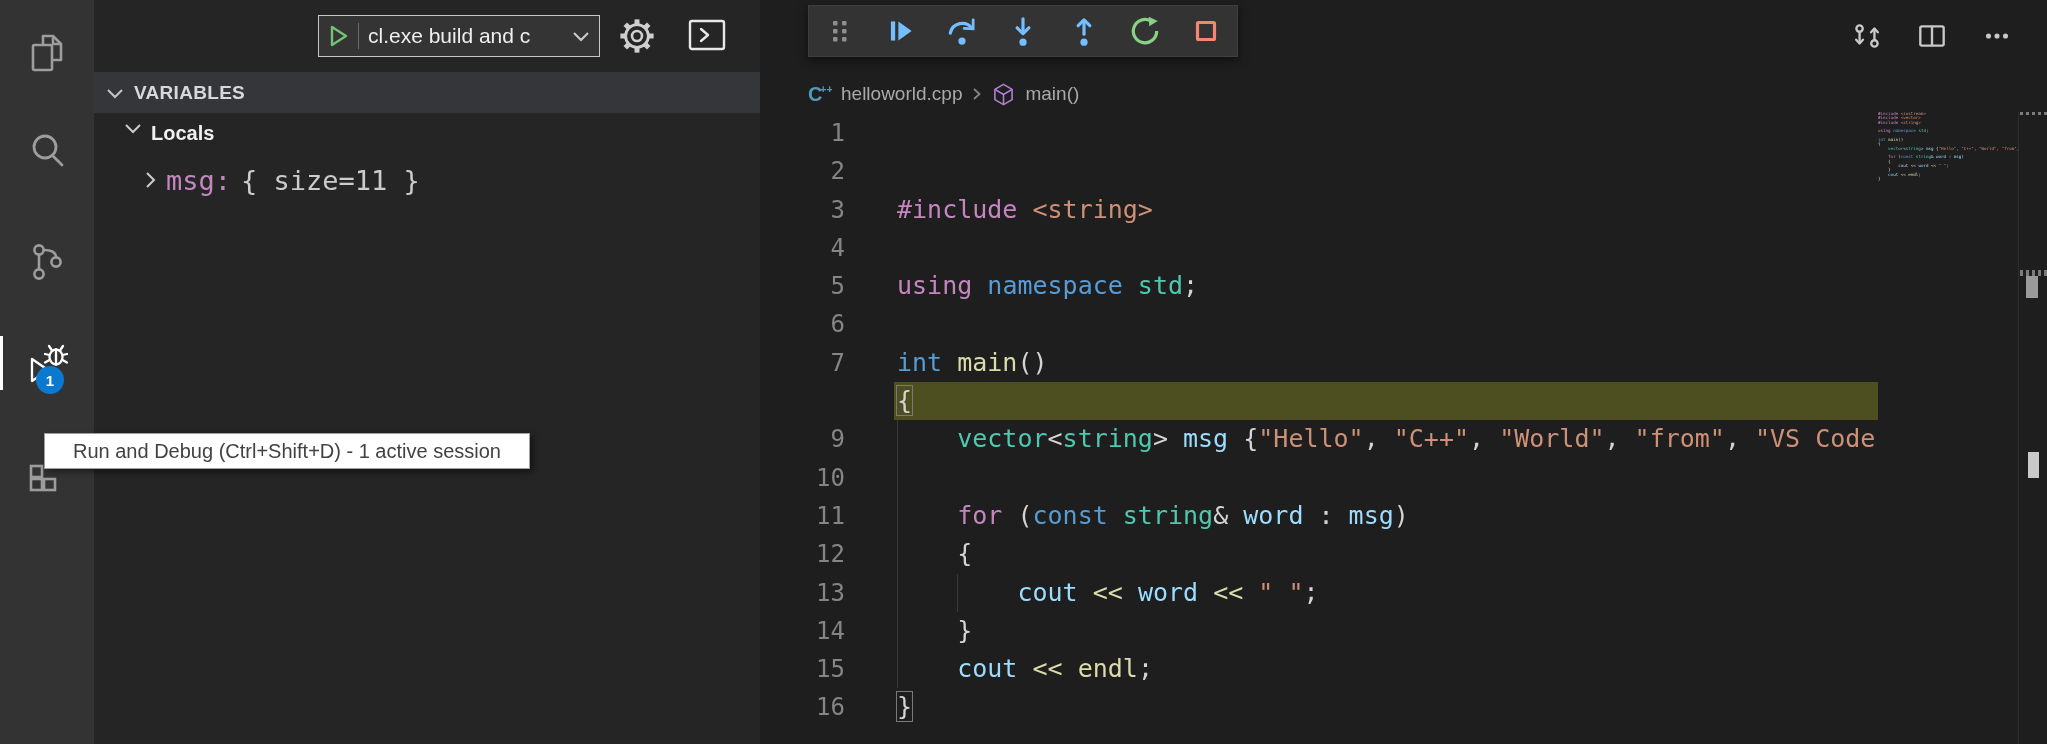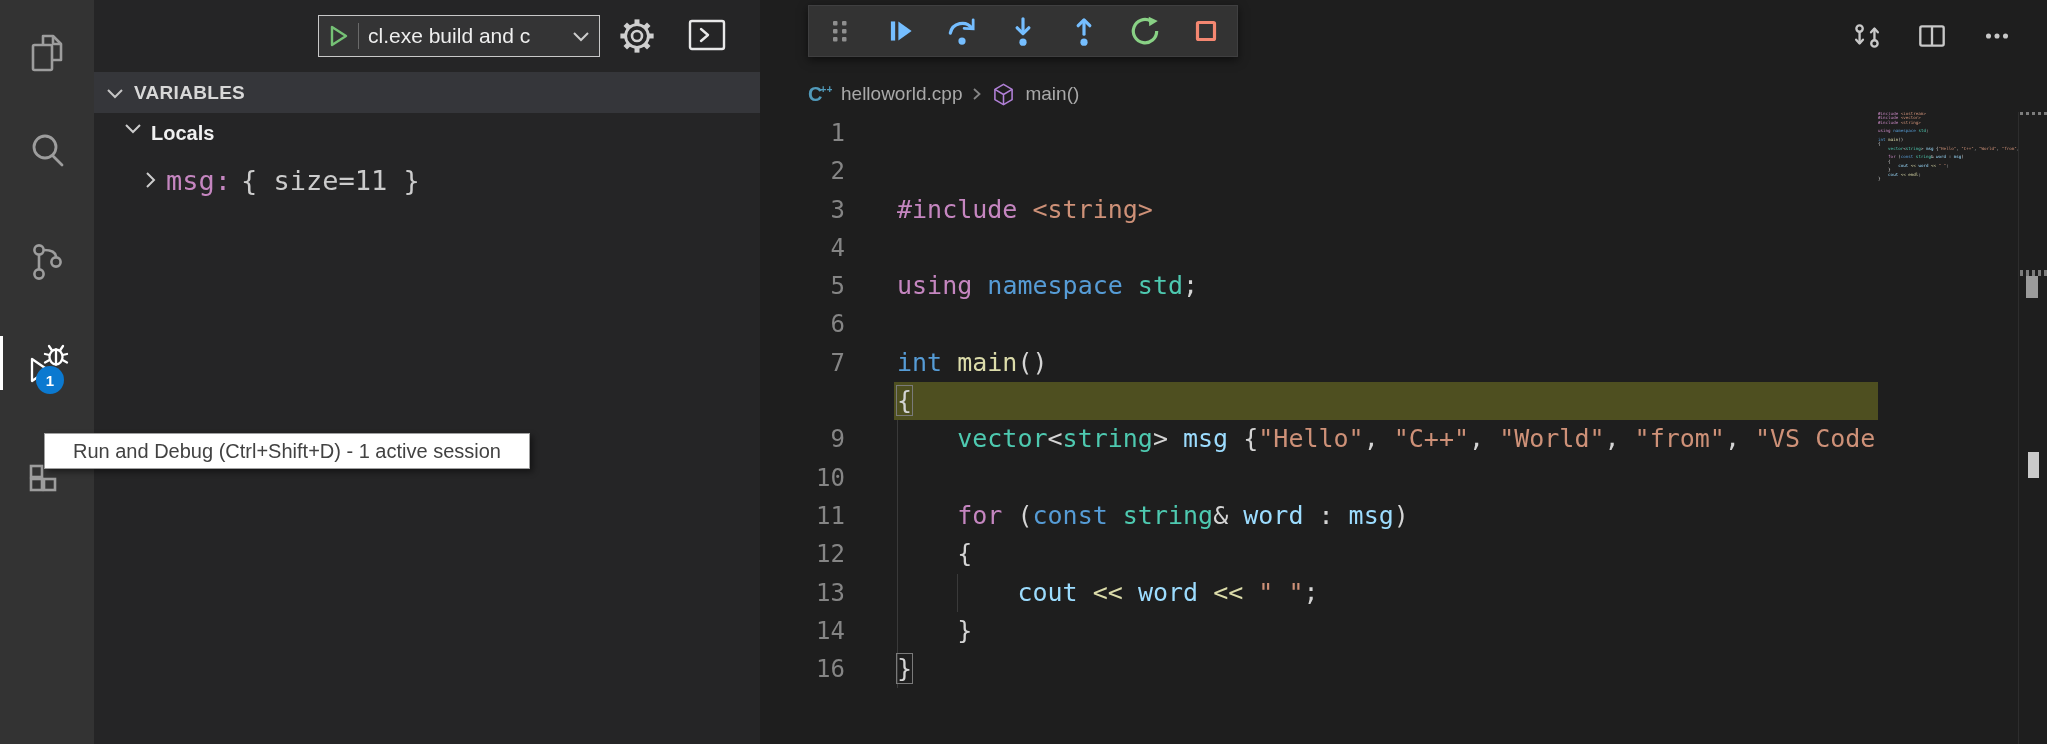--- a/index.html
+++ b/index.html
@@ -313,20 +313,21 @@
         <div class="code-row"><span class="ln">7</span><span class="code-text"><span style="color:#569CD6">int</span><span style="color:#D4D4D4"> </span><span style="color:#DCDCAA">main</span><span style="color:#D4D4D4">()</span></span></div>
         <div class="code-row"><div class="line-highlight"></div>
       <span class="gutter-arrow">
         </span><span class="code-text"><span style="color:#D4D4D4" class="bracket-box">{</span></span></div>
         <div class="code-row"><span class="ln">9</span><span class="code-text"><span style="color:#D4D4D4">    </span><span style="color:#4EC9B0">vector</span><span style="color:#D4D4D4">&lt;</span><span style="color:#4EC9B0">string</span><span style="color:#D4D4D4">&gt; </span><span style="color:#9CDCFE">msg</span><span style="color:#D4D4D4"> {</span><span style="color:#CE9178">"Hello"</span><span style="color:#D4D4D4">, </span><span style="color:#CE9178">"C++"</span><span style="color:#D4D4D4">, </span><span style="color:#CE9178">"World"</span><span style="color:#D4D4D4">, </span><span style="color:#CE9178">"from"</span><span style="color:#D4D4D4">, </span><span style="color:#CE9178">"VS Code"</span></span></div>
         <div class="code-row"><span class="ln">10</span><span class="code-text"></span></div>
         <div class="code-row"><span class="ln">11</span><span class="code-text"><span style="color:#D4D4D4">    </span><span style="color:#C586C0">for</span><span style="color:#D4D4D4"> (</span><span style="color:#569CD6">const</span><span style="color:#D4D4D4"> </span><span style="color:#4EC9B0">string</span><span style="color:#D4D4D4">&amp; </span><span style="color:#9CDCFE">word</span><span style="color:#D4D4D4"> : </span><span style="color:#9CDCFE">msg</span><span style="color:#D4D4D4">)</span></span></div>
         <div class="code-row"><span class="ln">12</span><span class="code-text"><span style="color:#D4D4D4">    {</span></span></div>
         <div class="code-row"><span class="ln">13</span><span class="code-text"><span style="color:#D4D4D4">        </span><span style="color:#9CDCFE">cout</span><span style="color:#D4D4D4"> </span><span style="color:#DCDCAA">&lt;&lt;</span><span style="color:#D4D4D4"> </span><span style="color:#9CDCFE">word</span><span style="color:#D4D4D4"> </span><span style="color:#DCDCAA">&lt;&lt;</span><span style="color:#D4D4D4"> </span><span style="color:#CE9178">" "</span><span style="color:#D4D4D4">;</span></span></div>
         <div class="code-row"><span class="ln">14</span><span class="code-text"><span style="color:#D4D4D4">    }</span></span></div>
+        <div class="code-row"><span class="ln">15</span><span class="code-text"><span style="color:#D4D4D4">    </span><span style="color:#9CDCFE">cout</span><span style="color:#D4D4D4"> </span><span style="color:#DCDCAA">&lt;&lt;</span><span style="color:#D4D4D4"> </span><span style="color:#DCDCAA">endl</span><span style="color:#D4D4D4">;</span></span></div>
         <div class="code-row"><span class="ln">16</span><span class="code-text"><span style="color:#D4D4D4" class="bracket-box">}</span></span></div>
       </div>
 
     <div id="minimap" class="abs">
       <div id="mini-current"></div>
       <div id="minimap-lines">
           <div class="mini-row"><span style="color:#C586C0">#include</span><span style="color:#D4D4D4"> </span><span style="color:#CE9178">&lt;iostream&gt;</span></div>
           <div class="mini-row"><span style="color:#C586C0">#include</span><span style="color:#D4D4D4"> </span><span style="color:#CE9178">&lt;vector&gt;</span></div>
           <div class="mini-row"><span style="color:#C586C0">#include</span><span style="color:#D4D4D4"> </span><span style="color:#CE9178">&lt;string&gt;</span></div>
           <div class="mini-row"></div>

